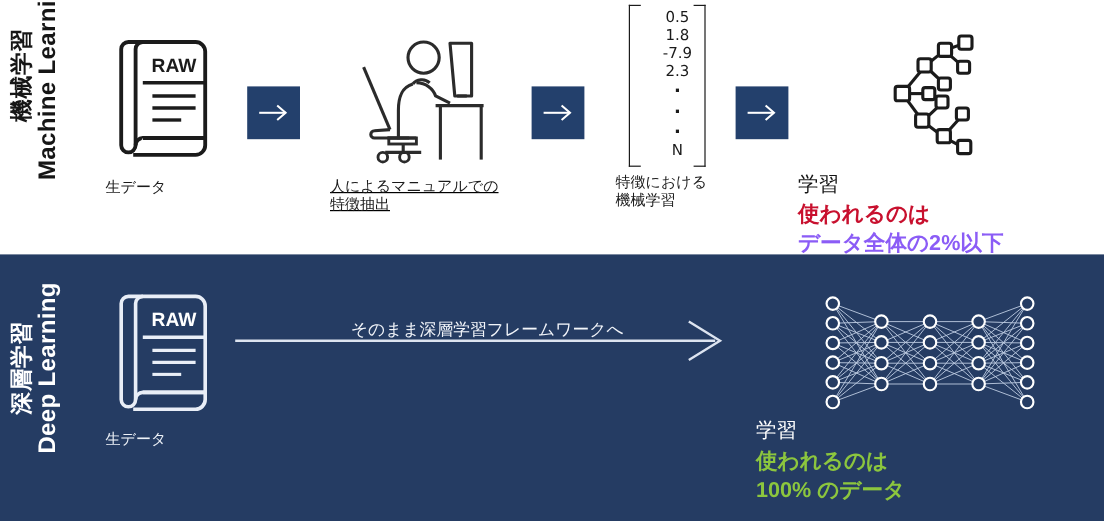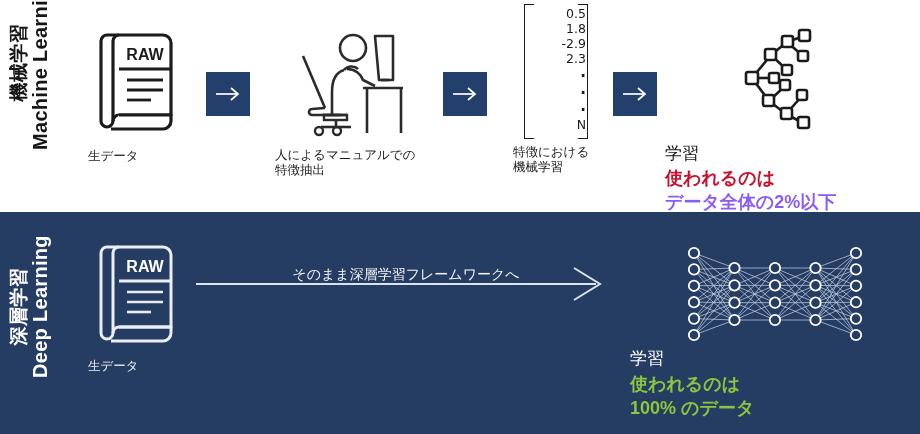--- a/index.html
+++ b/index.html
@@ -50,21 +50,21 @@
   .arrow-box svg{display:block;}
 
   
   #vector-node{position:absolute;left:513px;top:4px;width:86px;}
   .vec-wrap{position:relative;width:60px;margin:0 auto;}
   .vec-nums{
     font-family:"DejaVu Sans","Liberation Sans",sans-serif;
     font-size:12.5px;color:#1b1b1b;line-height:1.0;
     padding:4px 0 3px 0;
   }
-  .vec-nums span{display:block;text-align:right;height:15px;margin-left:17px;}
+  .vec-nums span{display:block;text-align:center;height:15px;margin-left:17px;}
   .vec-nums span.dot{height:17px;line-height:8px;font-size:15px;font-weight:bold;}
   .brk{position:absolute;top:0;height:100%;width:9px;}
   .brk.l{left:-2px;border:1.6px solid #1b1b1b;border-right:none;}
   .brk.r{right:-2px;border:1.6px solid #1b1b1b;border-left:none;}
 
   
   .result-title{font-size:17px;font-weight:normal;line-height:1.2;}
   .result-big{font-size:18px;font-weight:bold;line-height:1.32;white-space:nowrap;}
 
   
@@ -103,21 +103,21 @@
     <div class="caption cap-dark" style="margin-top:12px;">生データ</div>
   </div>
 
   <div class="arrow-box" style="left:206px;top:72px;">
     <svg width="26" height="16" viewBox="0 0 26 16">
       <line x1="1" y1="8" x2="23" y2="8" stroke="#ffffff" stroke-width="1.7"></line>
       <polyline points="16,2 23,8 16,14" fill="none" stroke="#ffffff" stroke-width="1.7"></polyline>
     </svg>
   </div>
 
-  <div class="node" id="ml-person" style="left:275px;top:26px;width:155px;">
+  <div class="node" id="ml-person" style="left:275px;top:26px;width:155px;text-decoration:underline;">
     <svg width="112" height="110" viewBox="0 0 112 110" style="margin:0 auto;display:block;">
 
       <circle cx="56" cy="22" r="13" fill="#ffffff" stroke="#2b2b2b" stroke-width="2.6"></circle>
 
       <path d="M47 44 c-10 3 -12 12 -12 22 v24" fill="none" stroke="#2b2b2b" stroke-width="2.6"></path>
       <path d="M50 43 c8 0 14 5 16 11 l12 6" fill="none" stroke="#2b2b2b" stroke-width="2.6"></path>
       <path d="M47 44 c3 -4 10 -5 14 -1" fill="none" stroke="#2b2b2b" stroke-width="2.6"></path>
 
       <path d="M6 30 L28 82" fill="none" stroke="#2b2b2b" stroke-width="2.6"></path>
       <path d="M28 82 L15 83 a3 3 0 0 0 0 6 L44 89" fill="none" stroke="#2b2b2b" stroke-width="2.6"></path>
@@ -148,21 +148,21 @@
     </svg>
   </div>
 
   <div id="vector-node">
     <div class="vec-wrap">
       <div class="brk l"></div>
       <div class="brk r"></div>
       <div class="vec-nums">
         <span>0.5</span>
         <span>1.8</span>
-        <span>-2.9</span>
+        <span>-7.9</span>
         <span>2.3</span>
         <span class="dot">.</span>
         <span class="dot">.</span>
         <span class="dot">.</span>
         <span>N</span>
       </div>
     </div>
     <div class="caption cap-dark" style="margin-top:7px;">特徴における</div>
     <div class="caption cap-dark">機械学習</div>
   </div>

